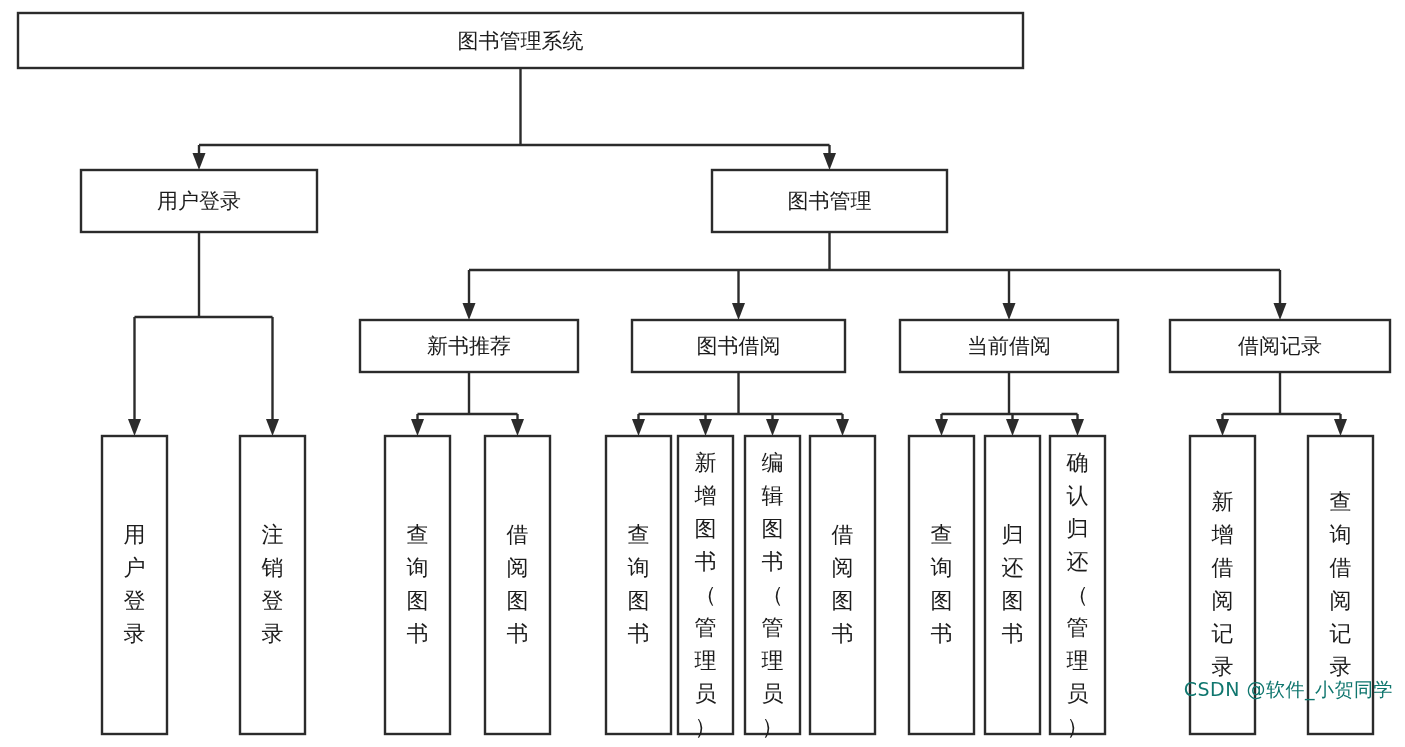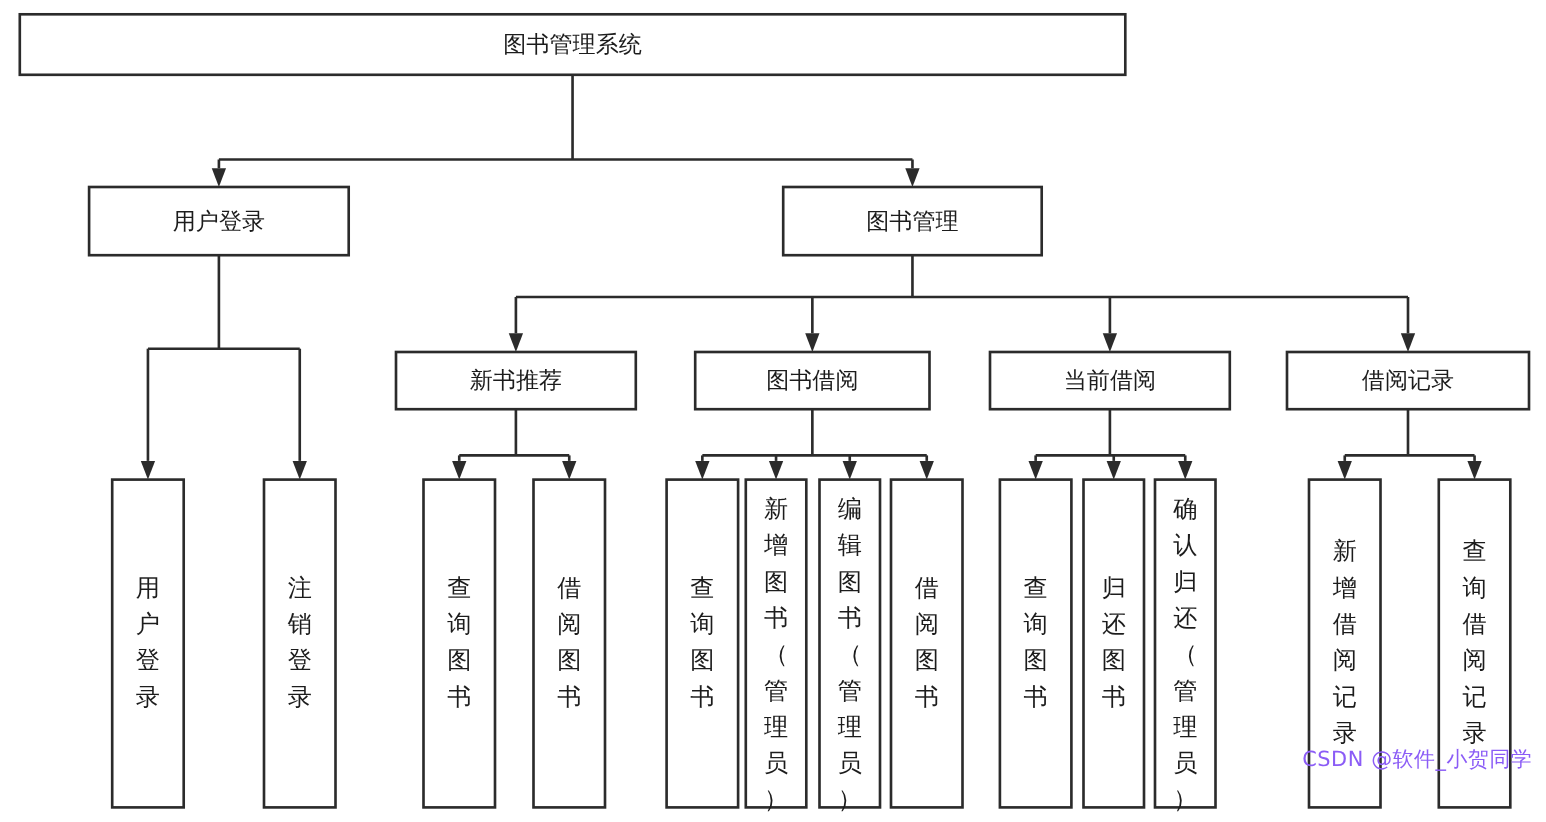--- a/index.html
+++ b/index.html
@@ -61,21 +61,21 @@
     fill: #1c1c1c;
     text-anchor: middle;
     dominant-baseline: middle;
   }
   .watermark {
     position: absolute;
     right: 12px;
     bottom: 6px;
     font-family: "DejaVu Sans", "Liberation Sans", sans-serif;
     font-size: 19px;
-    color: #8b5cf6;
+    color: #0f766e;
     letter-spacing: 0.5px;
     white-space: nowrap;
     user-select: none;
   }
 </style>
 </head>
 <body>
 
 <div id="diagram-root">
   <svg class="flow" viewBox="0 0 1405 747" xmlns="http://www.w3.org/2000/svg">

